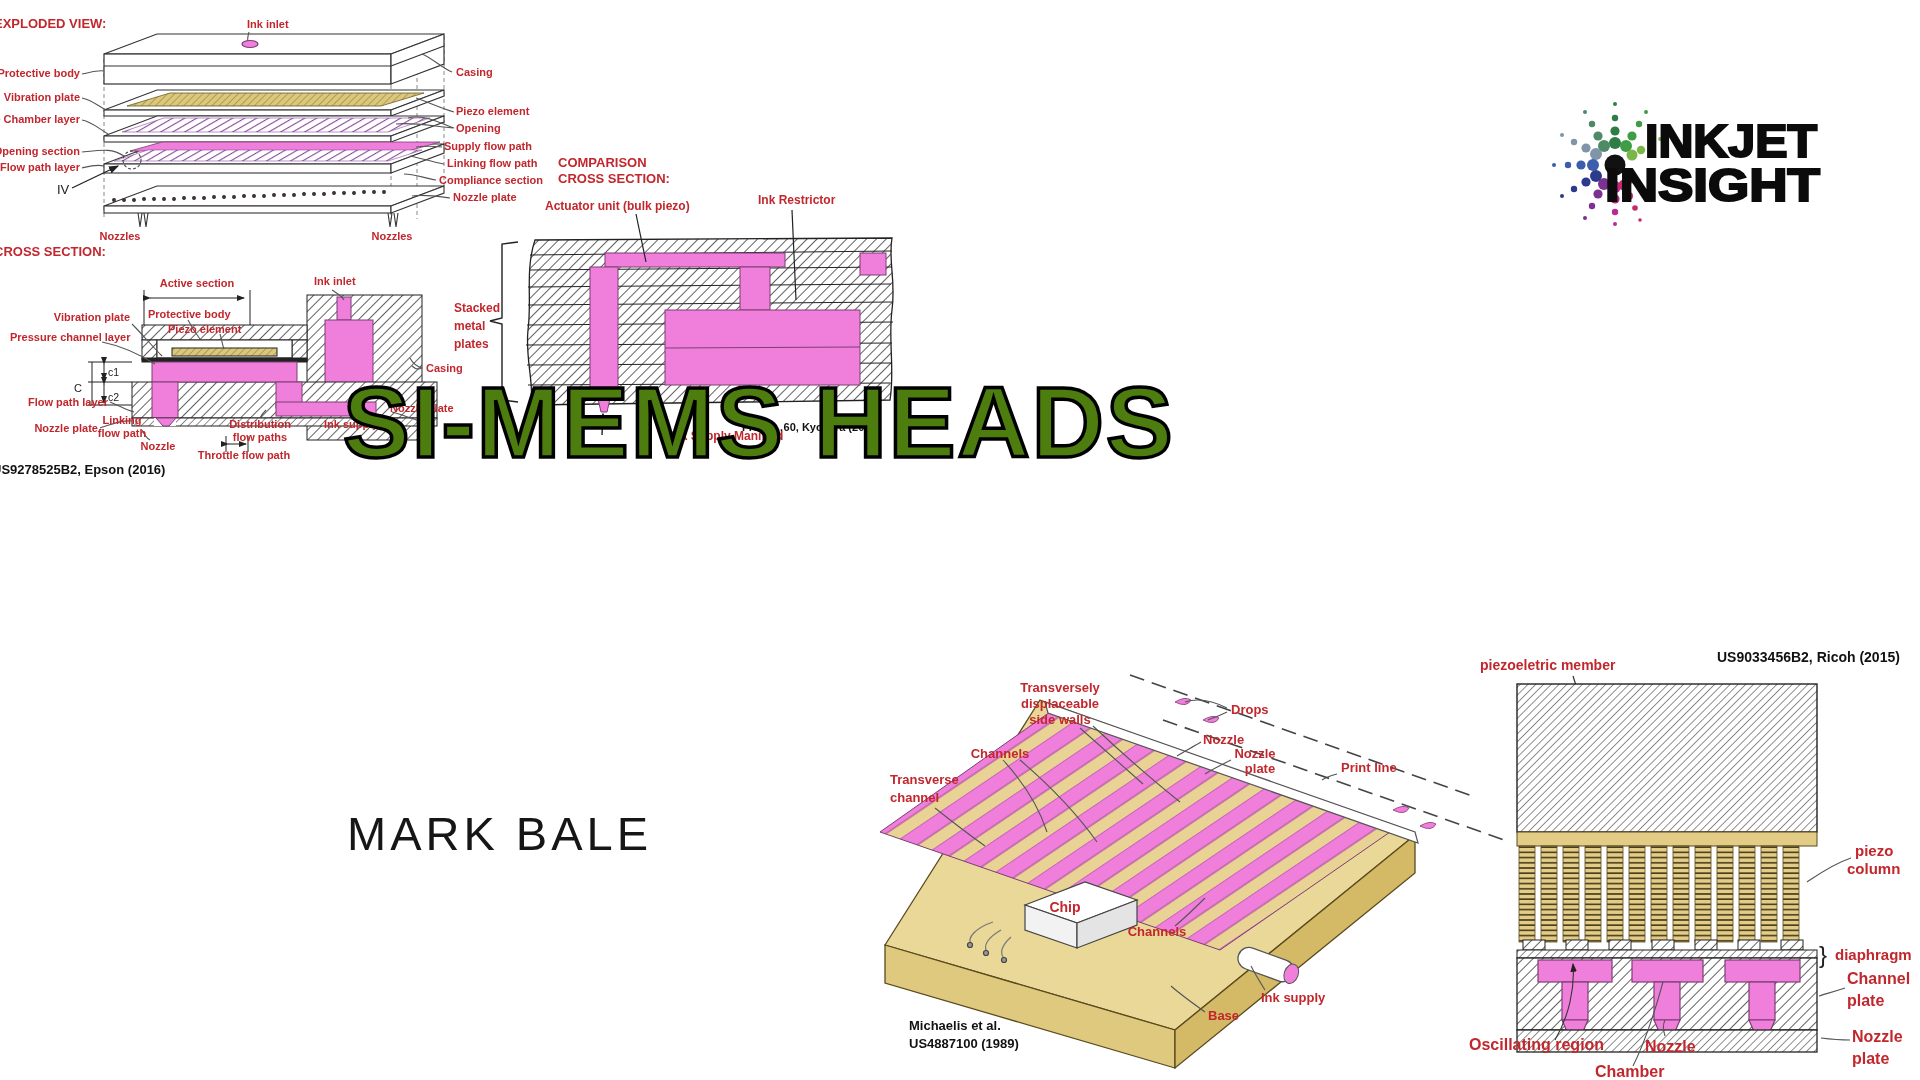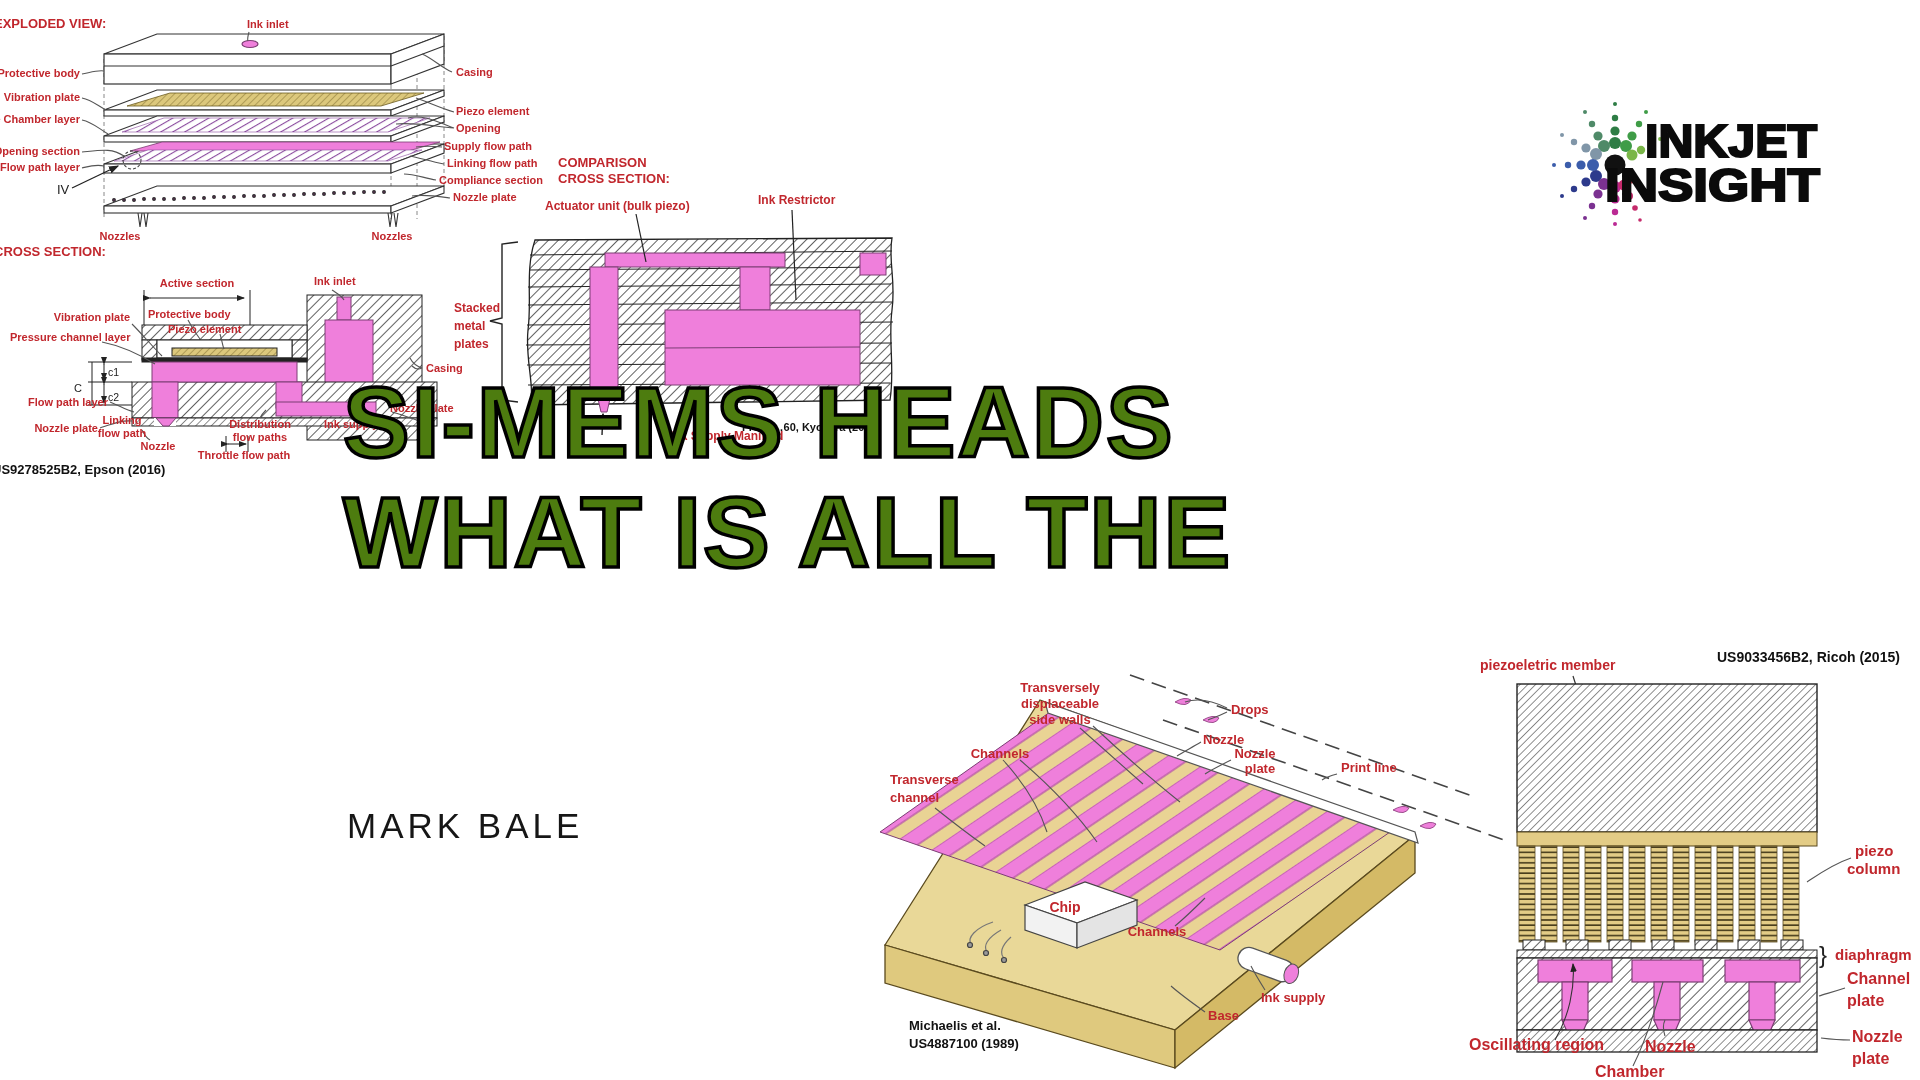--- a/index.html
+++ b/index.html
@@ -9,21 +9,21 @@
   svg text{font-family:"Liberation Sans",sans-serif;}
   .lbl{fill:#c1272d;font-weight:bold;}
   .blk{fill:#111111;font-weight:bold;}
   .t10{font-size:10.5px}.t11{font-size:11px}.t12{font-size:12px}.t13{font-size:13px}
   .t14{font-size:14px}.t15{font-size:15px}.t16{font-size:16px}
   .ld{fill:none;stroke:#555;stroke-width:1.1;}
   .title{position:absolute;left:343px;top:367px;z-index:10;color:#4d7c0f;
          font-weight:900;font-size:100px;line-height:110px;letter-spacing:2px;
          -webkit-text-stroke:3.5px #000;white-space:nowrap;}
   .author{position:absolute;left:347px;top:806px;z-index:10;color:#161616;
-          font-size:35px;letter-spacing:4px;font-weight:400;}
+          font-size:47px;letter-spacing:4px;font-weight:400;}
   .logo-text{font-weight:bold;fill:#0b0b0b;stroke:#0b0b0b;stroke-width:2.2;}
 </style>
 </head>
 <body>
 
 <div class="slide">
 
   <svg width="0" height="0" style="position:absolute">
     <defs>
       <pattern id="hat" width="7" height="7" patternUnits="userSpaceOnUse" patternTransform="rotate(45)">
@@ -514,17 +514,16 @@
     <text class="lbl t16" x="392" y="366">plate</text>
     <text class="lbl t16" x="397" y="402">Nozzle</text>
     <text class="lbl t16" x="397" y="424">plate</text>
     <text class="lbl t16" x="14" y="410">Oscillating region</text>
     <text class="lbl t16" x="190" y="412">Nozzle</text>
     <text class="lbl t16" x="140" y="437">Chamber</text>
   </svg>
 
   <div class="title">
     <div>SI-MEMS HEADS</div>
-    <div>WHAT IS ALL THE</div>
   </div>
   <div class="author">MARK BALE</div>
 
 </div>
 
 </body></html>

